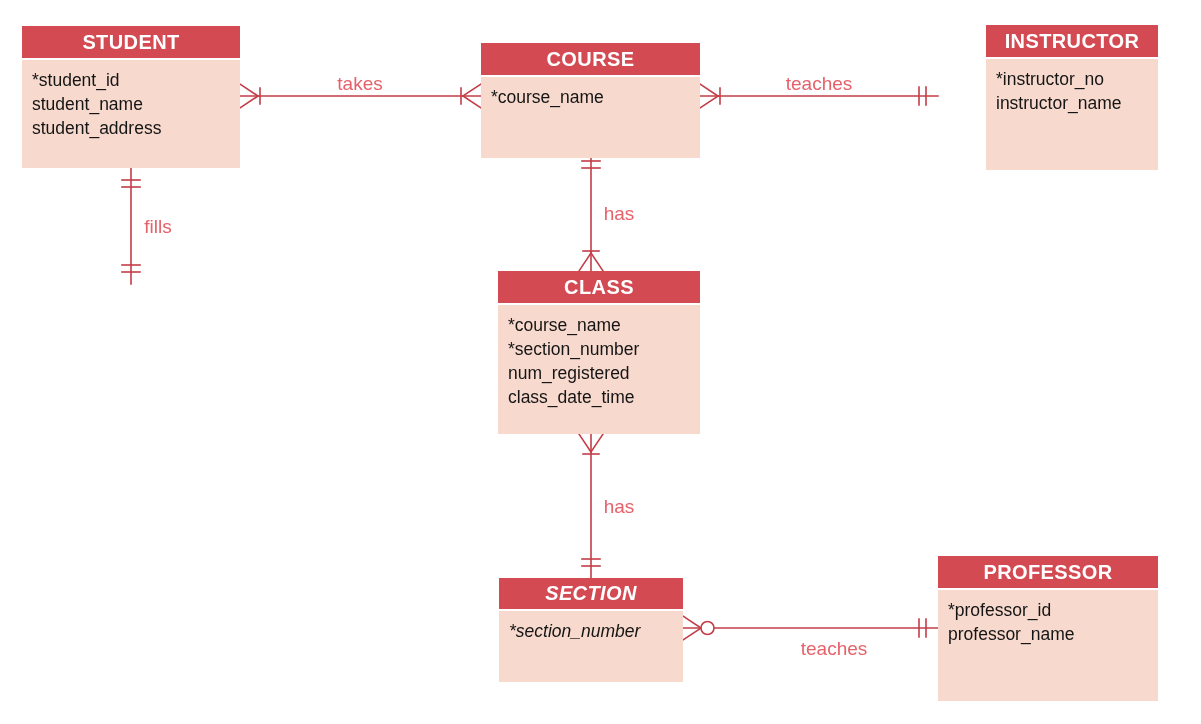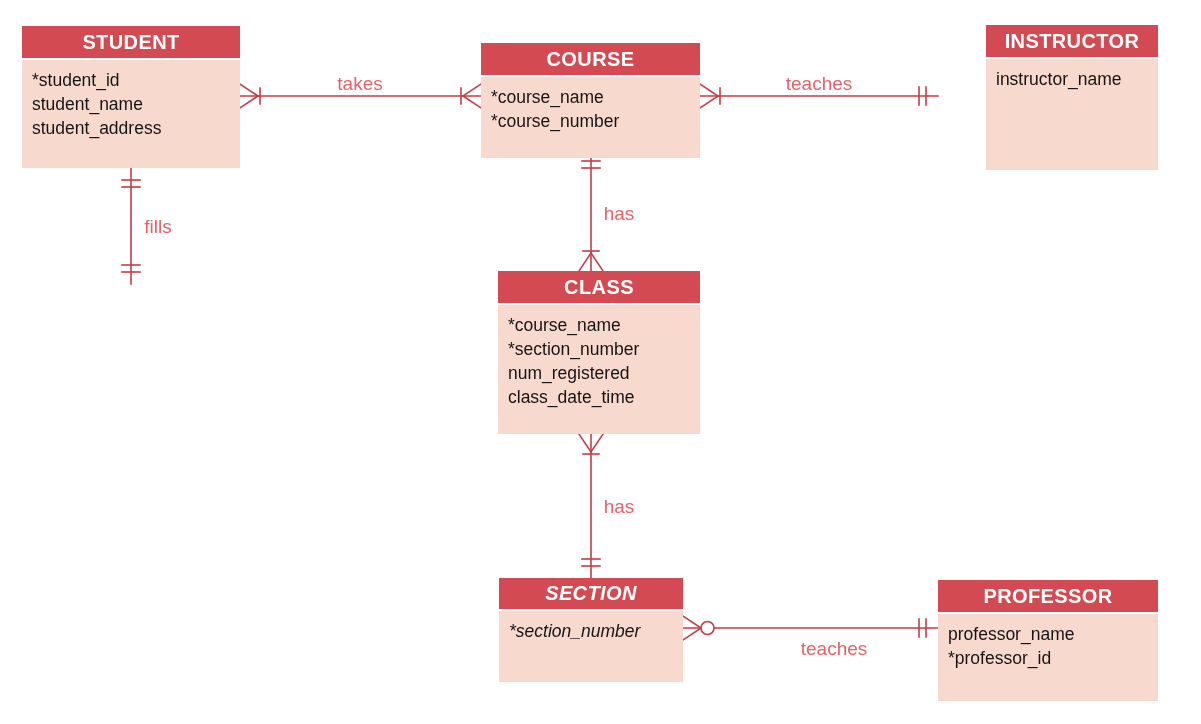--- a/index.html
+++ b/index.html
@@ -111,44 +111,44 @@
       <div class="entity-body">
         <div class="attr">*student_id</div>
         <div class="attr">student_name</div>
         <div class="attr">student_address</div>
       </div>
     </div>
     <div class="entity" style="left: 481px; top: 43px; width: 219px; height: 115px;">
       <div class="entity-header" style="height: 34px;">COURSE</div>
       <div class="entity-body">
         <div class="attr">*course_name</div>
-        <div class="attr">*course_number</div>
       </div>
     </div>
     <div class="entity" style="left: 938px; top: 25px; width: 220px; height: 145px; padding-left: 48px;">
       <div class="entity-header" style="height: 34px;">INSTRUCTOR</div>
       <div class="entity-body">
+        <div class="attr">*instructor_no</div>
         <div class="attr">instructor_name</div>
       </div>
     </div>
     <div class="entity" style="left: 481px; top: 271px; width: 219px; height: 163px; padding-left: 17px;">
       <div class="entity-header" style="height: 34px;">CLASS</div>
       <div class="entity-body">
         <div class="attr">*course_name</div>
         <div class="attr">*section_number</div>
         <div class="attr">num_registered</div>
         <div class="attr">class_date_time</div>
       </div>
     </div>
     <div class="entity" style="left: 499px; top: 578px; width: 184px; height: 104px; font-style: italic;">
       <div class="entity-header" style="height: 33px;">SECTION</div>
       <div class="entity-body">
         <div class="attr">*section_number</div>
       </div>
     </div>
     <div class="entity" style="left: 938px; top: 556px; width: 220px; height: 145px;">
-      <div class="entity-header" style="height: 34px; margin-top: 24px;">PROFESSOR</div>
+      <div class="entity-header" style="height: 34px;">PROFESSOR</div>
       <div class="entity-body">
+        <div class="attr">*professor_id</div>
         <div class="attr">professor_name</div>
-        <div class="attr">*professor_id</div>
       </div>
     </div>
   </div>
 
 </body></html>

